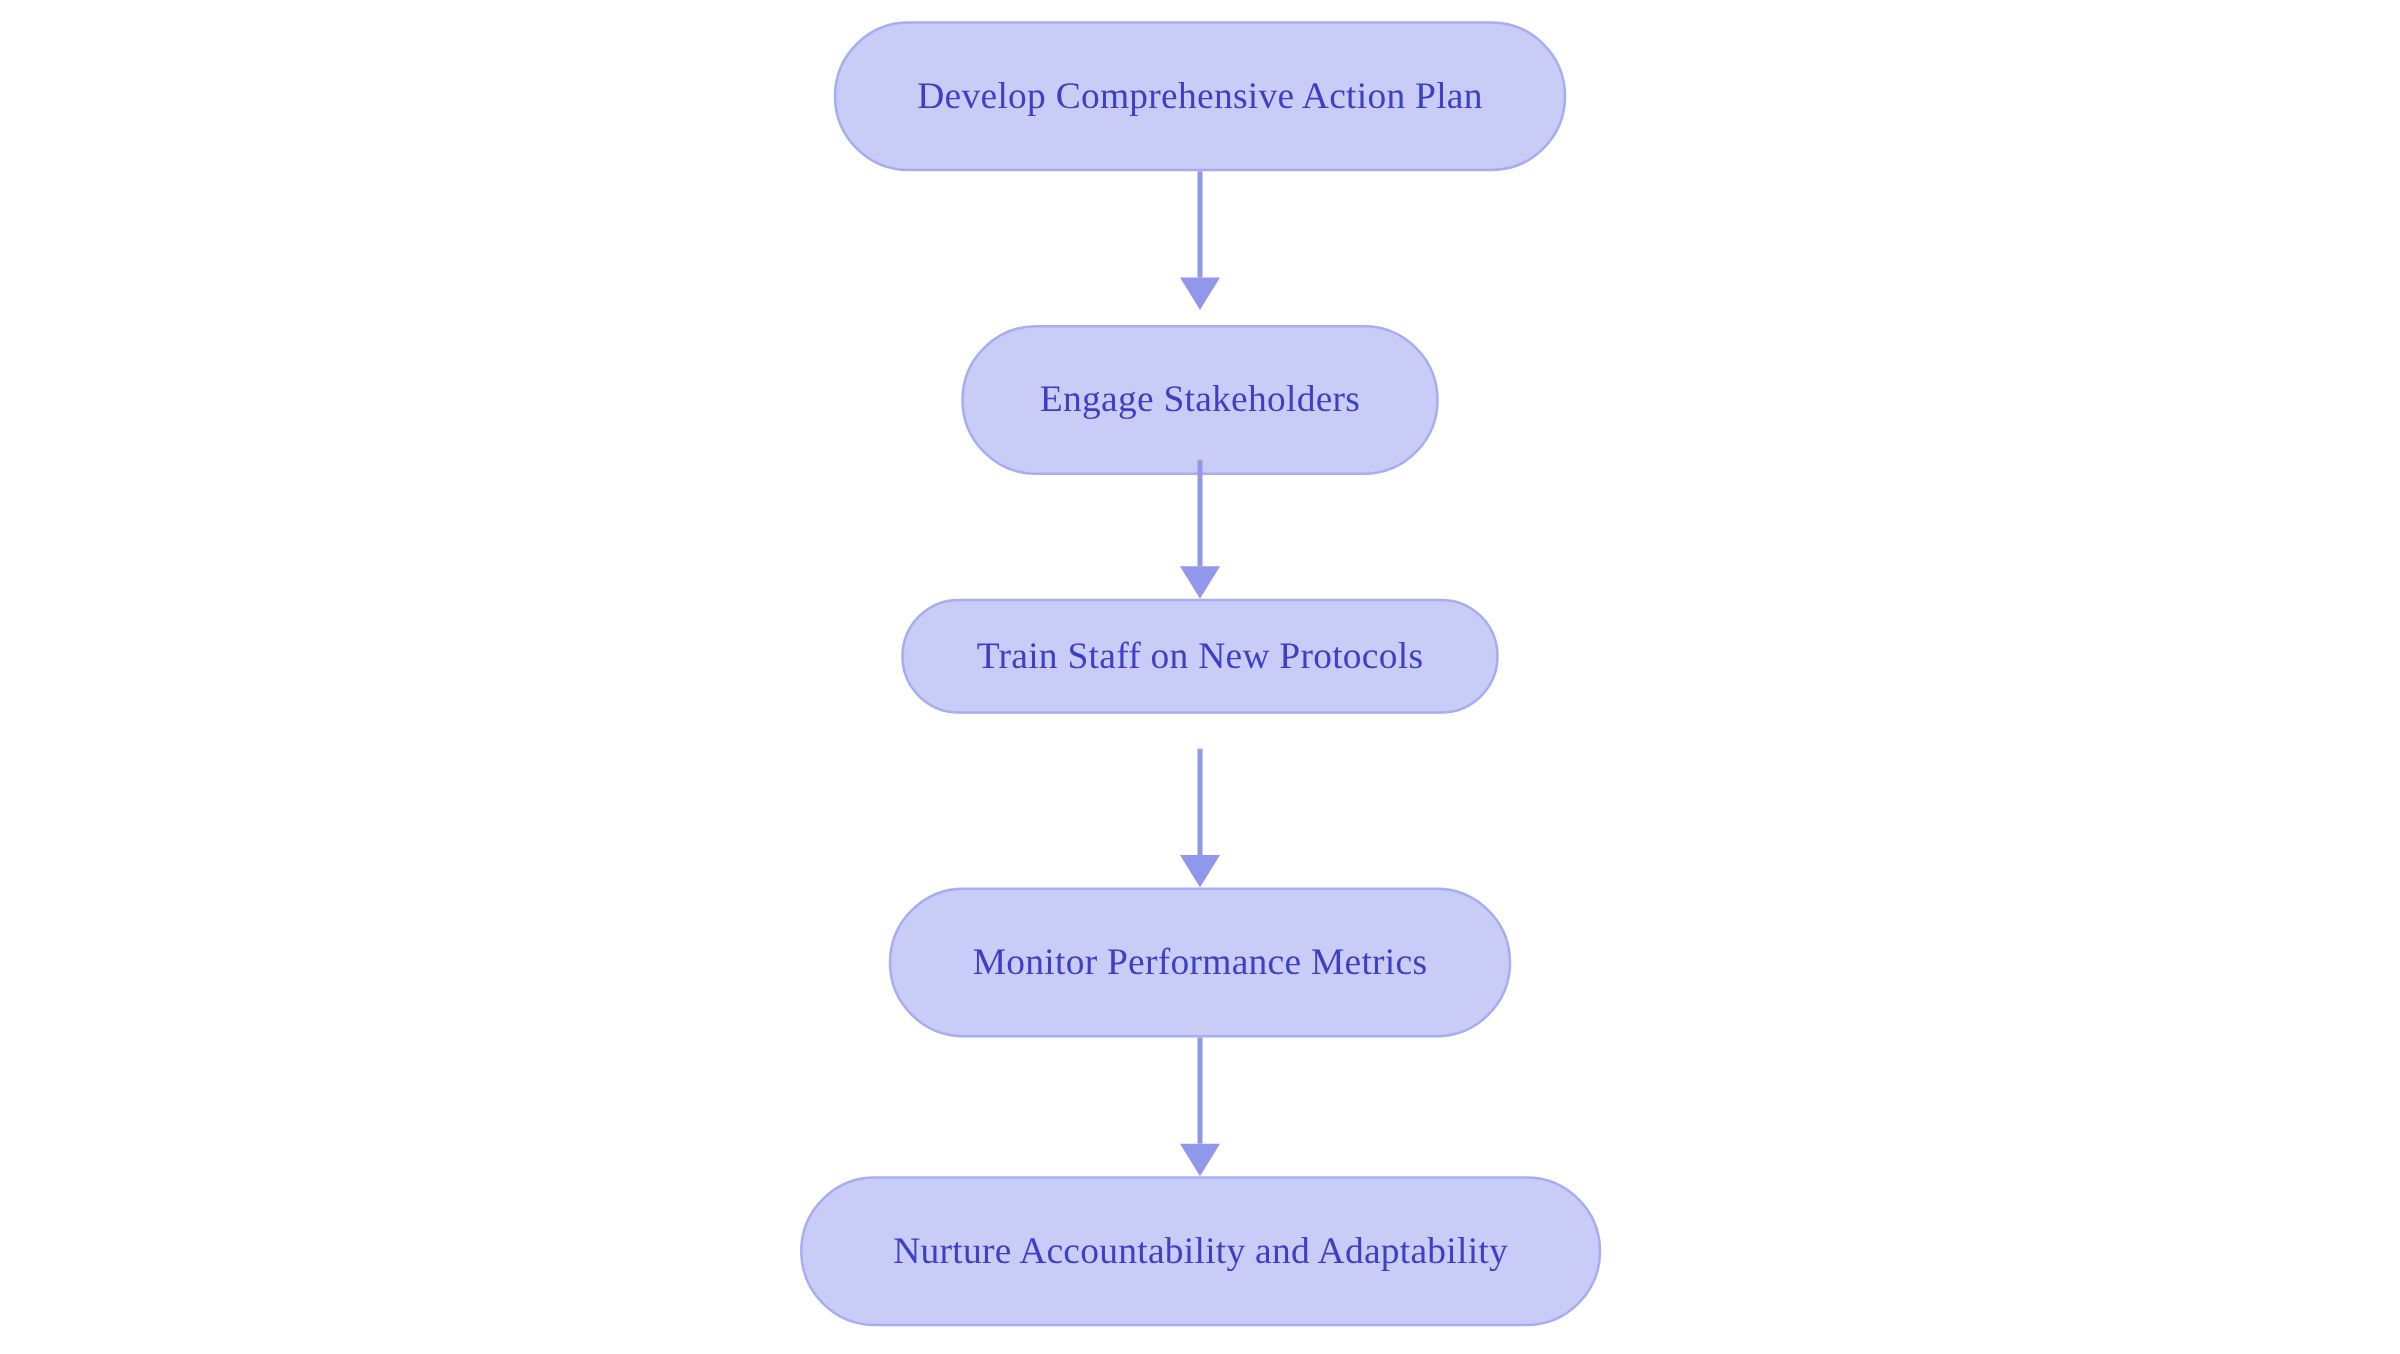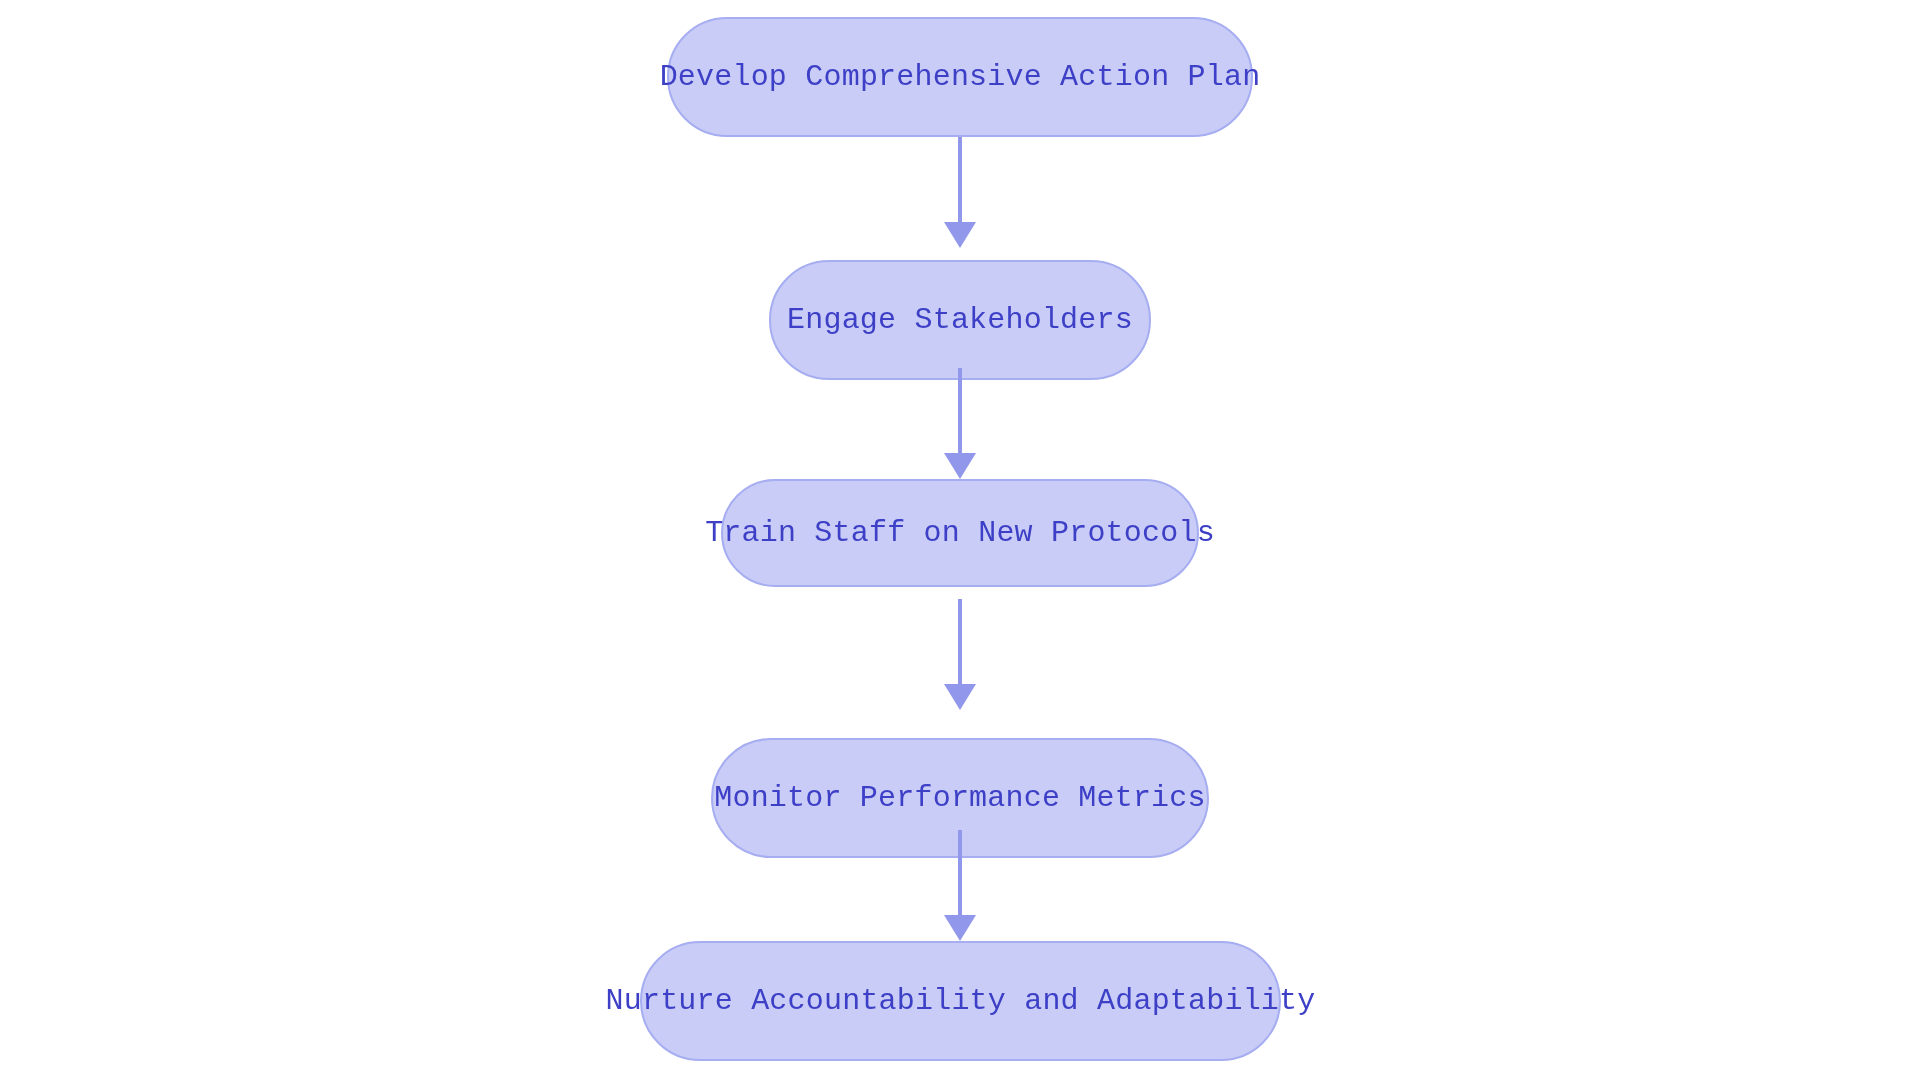--- a/index.html
+++ b/index.html
@@ -10,41 +10,41 @@
     --arrow: #9197eb;
   }
   * { margin: 0; padding: 0; box-sizing: border-box; }
   html, body { background: var(--bg); }
   .canvas {
     position: relative;
     width: 1920px;
     height: 1083px;
     background: var(--bg);
     overflow: hidden;
-    font-family: Liberation Mono, monospace;
+    font-family: Liberation Serif, serif;
   }
   .flow-node {
     position: absolute;
     display: flex;
     align-items: center;
     justify-content: center;
     background: var(--node-fill);
     border: 2px solid var(--node-border);
     border-radius: 60px;
     color: var(--node-text);
     font-size: 30px;
     font-weight: 500;
     letter-spacing: 0.2px;
     text-align: center;
     white-space: nowrap;
   }
   .node-1 { left: 667px; top: 17px;  width: 586px; height: 120px; }
   .node-2 { left: 769px; top: 260px; width: 382px; height: 120px; }
-  .node-3 { left: 721px; top: 479px; width: 478px; height: 108px; }
-  .node-4 { left: 711px; top: 710px; width: 498px; height: 120px; margin-top: 28px; }
+  .node-3 { left: 721px; top: 479px; width: 478px; height: 92px; }
+  .node-4 { left: 711px; top: 710px; width: 498px; height: 120px; }
   .node-5 { left: 640px; top: 941px; width: 641px; height: 120px; align-items: center; }
 
   .flow-arrow {
     position: absolute;
     left: 944px;
     width: 32px;
     display: flex;
     flex-direction: column;
     align-items: center;
   }

